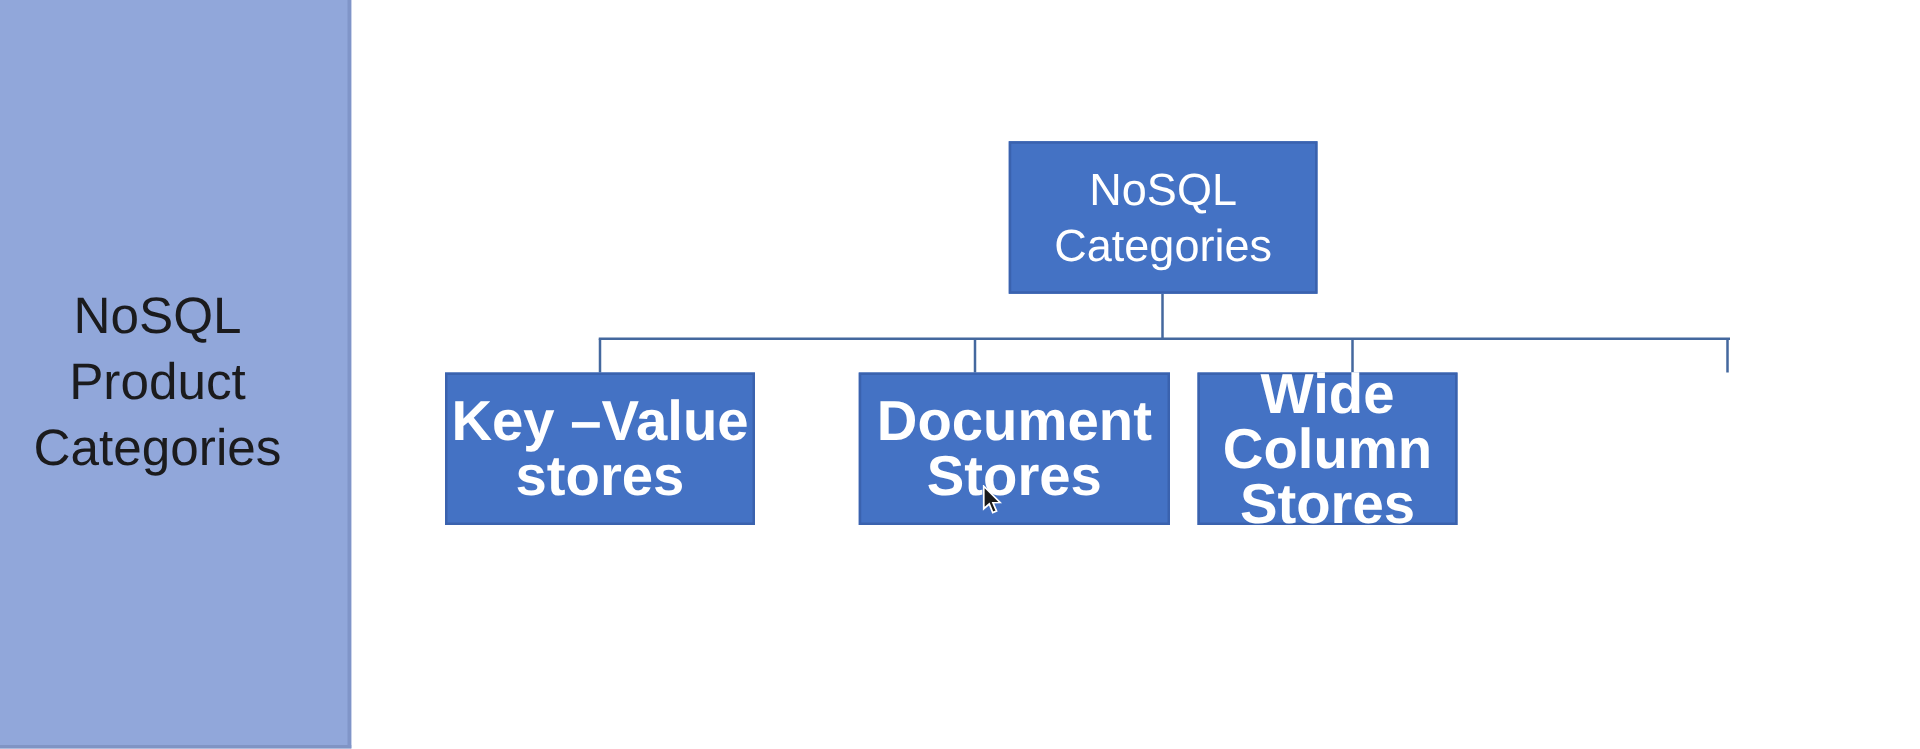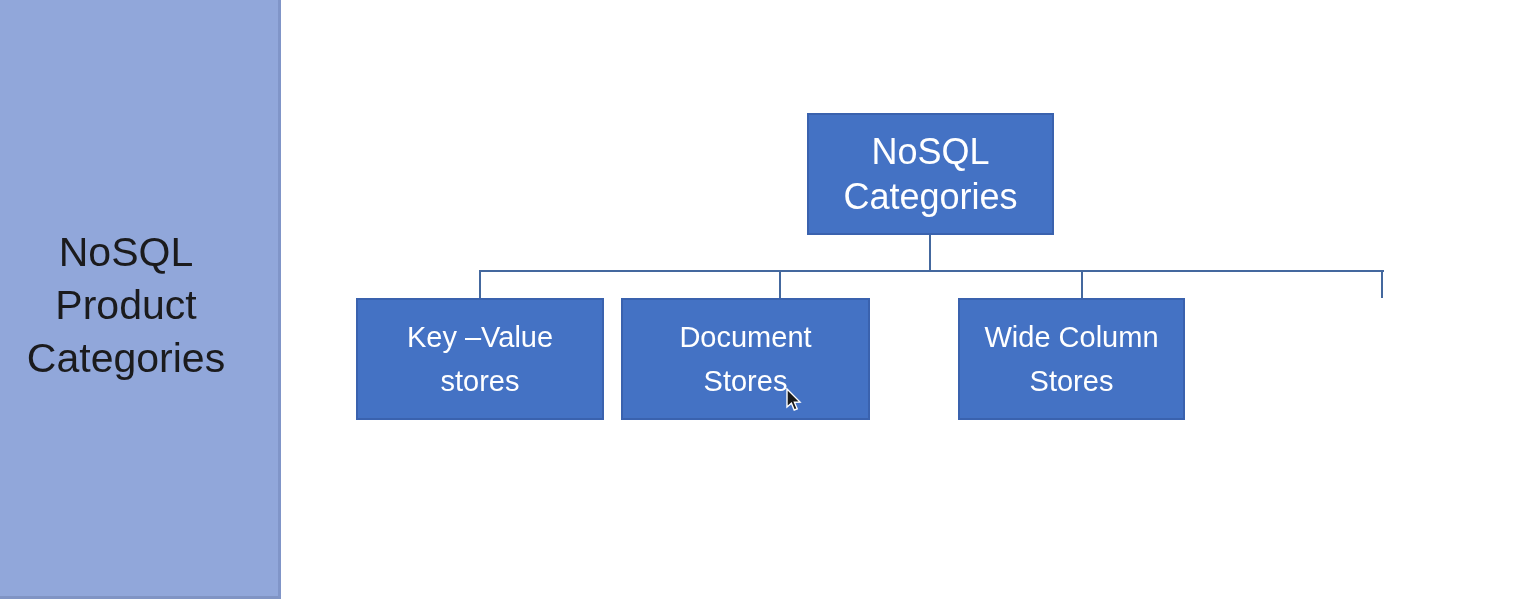--- a/index.html
+++ b/index.html
@@ -51,27 +51,27 @@
   .node-root {
     left: 807px; top: 113px;
     width: 247px; height: 122px;
     font-size: 36px;
     line-height: 45px;
     font-weight: 400;
   }
   .node-child {
     top: 298px;
     height: 122px;
-    font-size: 29px;
+    font-size: 45px;
     line-height: 44px;
-    font-weight: 400;
+    font-weight: 700;
   }
   .node-child-0 { left: 356px;  width: 248px; }
-  .node-child-1 { left: 621px;  width: 249px; }
-  .node-child-2 { left: 958px;  width: 227px; }
+  .node-child-1 { left: 687px;  width: 249px; }
+  .node-child-2 { left: 958px;  width: 208px; }
   .node-child-3 { left: 1258px; width: 248px; }
   
   .connector {
     position: absolute;
     background: #44689e;
   }
   .conn-root-stub  { left: 929px;  top: 235px; width: 2px;   height: 36px; }
   .conn-horizontal { left: 479px;  top: 270px; width: 905px; height: 2px;  }
   .conn-stub       { top: 271px; width: 2px; height: 27px; }
   .conn-stub-0 { left: 479px; }

